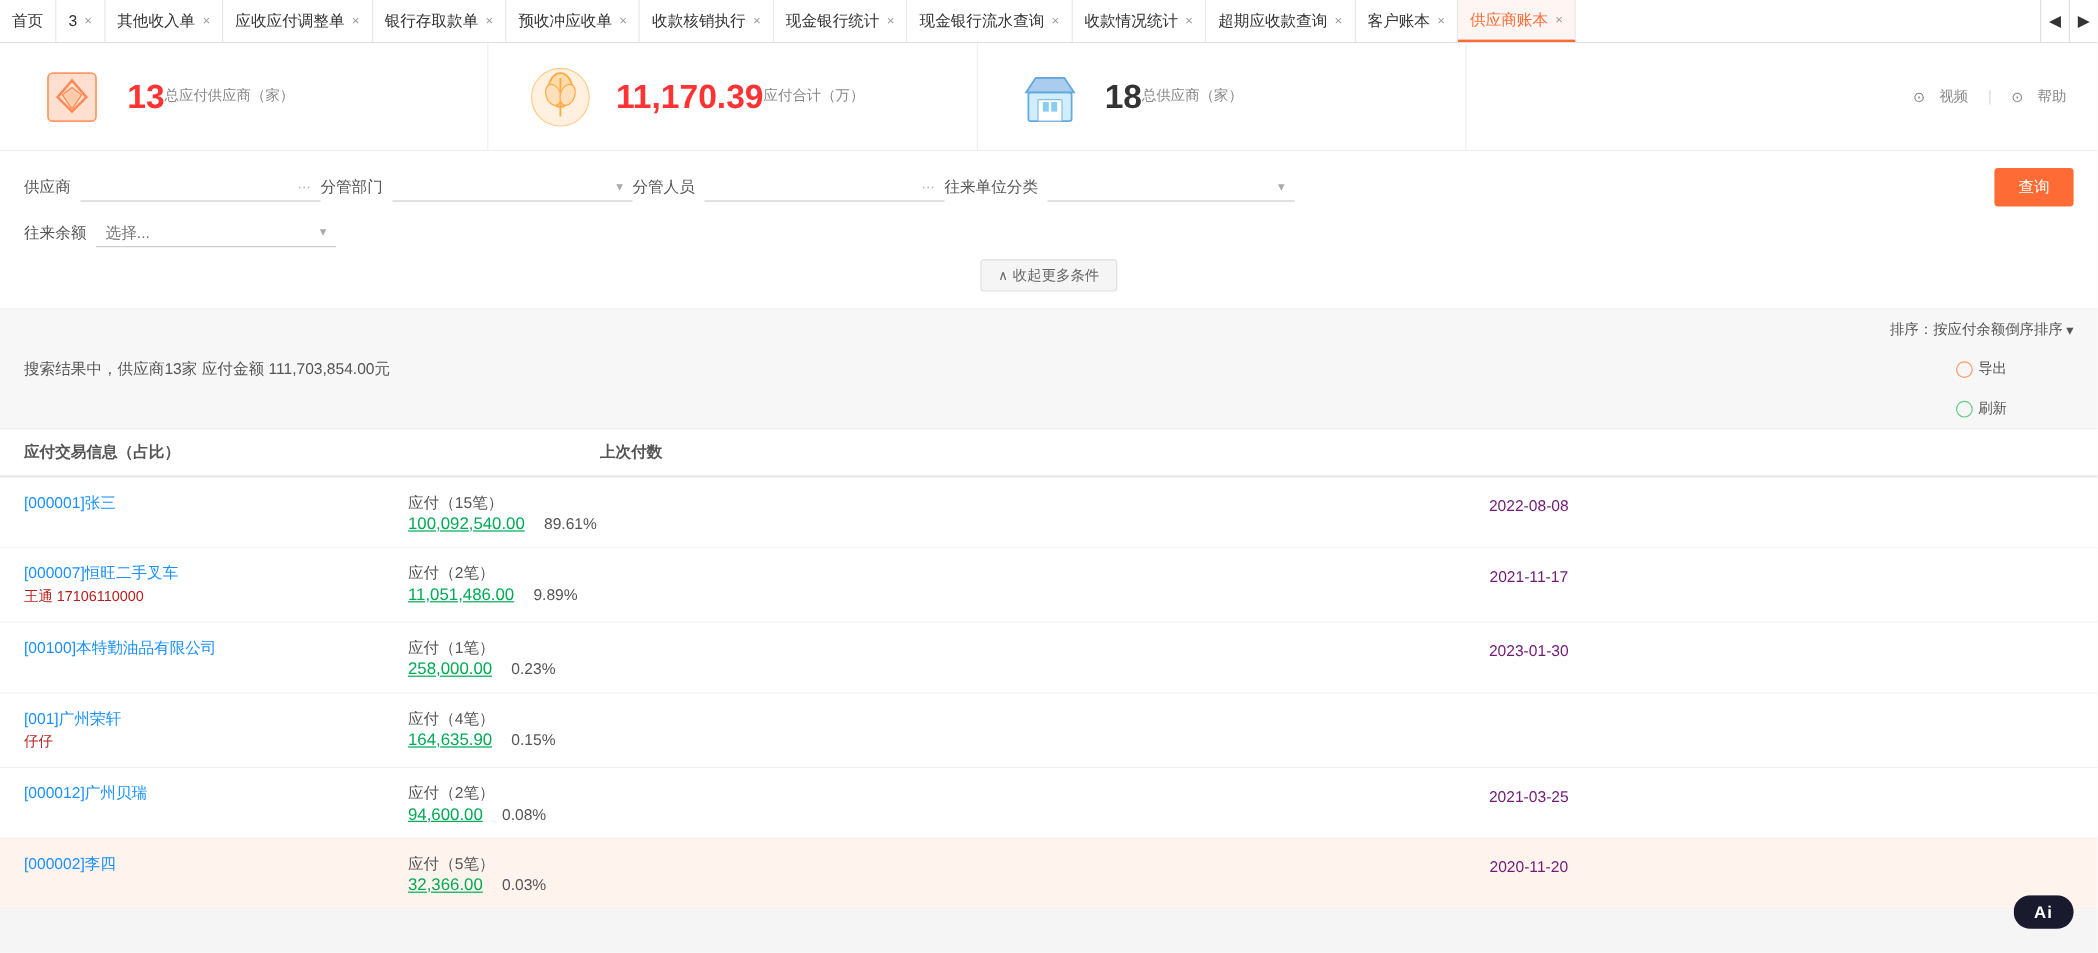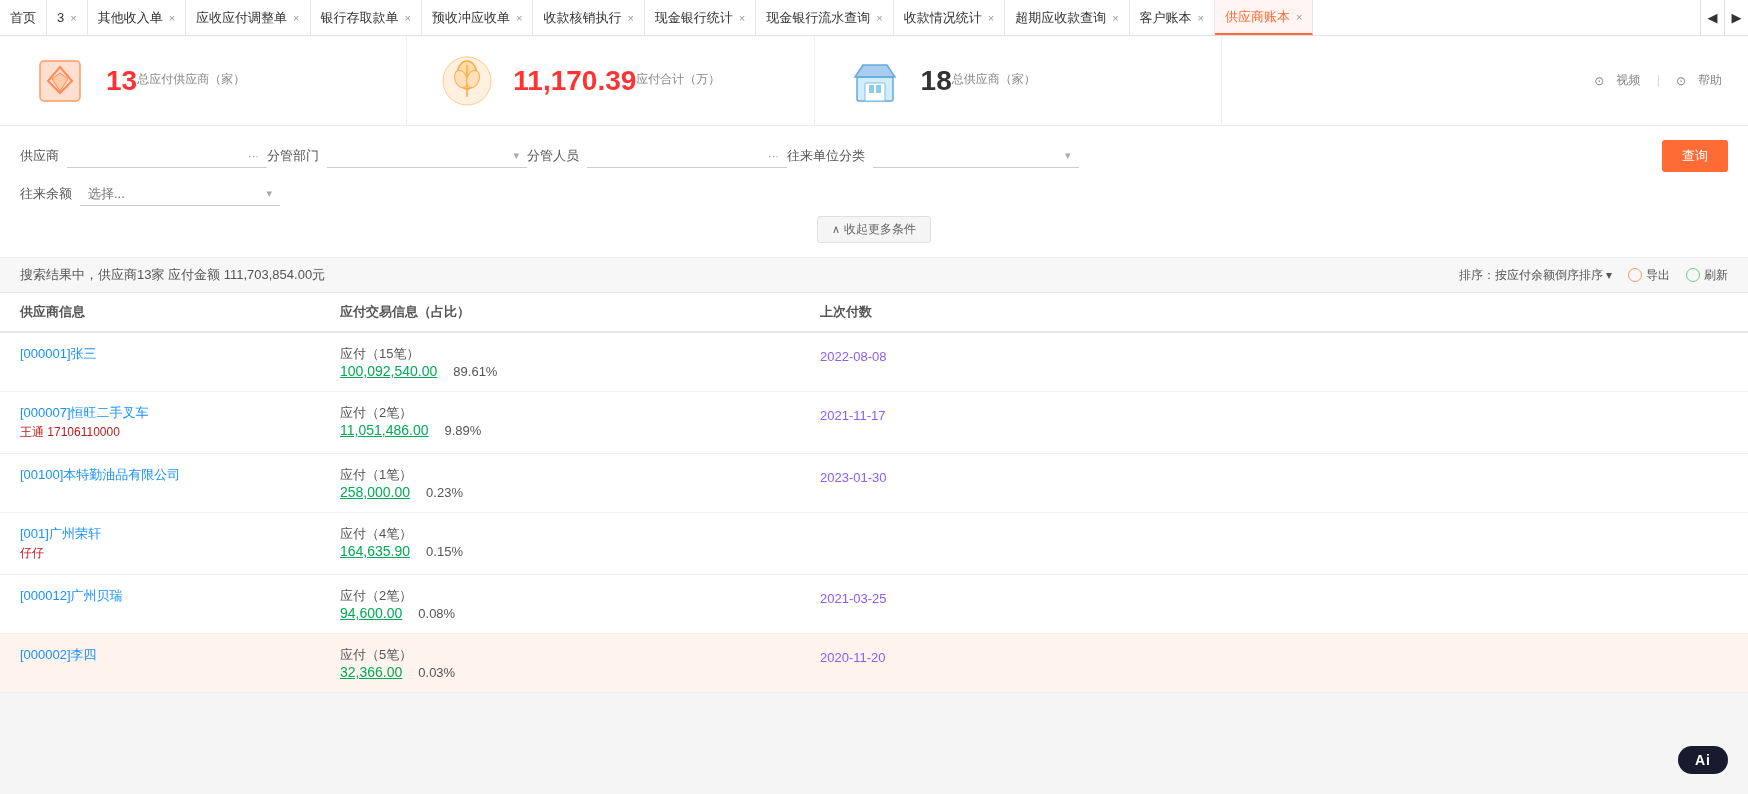--- a/index.html
+++ b/index.html
@@ -70,21 +70,21 @@
       background: #f5f5f5; border: 1px solid #e0e0e0; padding: 4px 14px;
       border-radius: 3px; cursor: pointer; font-size: 12px; color: #666; margin: 0 auto;
     }
 
     
     .results-bar {
       display: flex; align-items: center; background: #f7f7f7; padding: 8px 20px;
       border-bottom: 1px solid #e8e8e8; font-size: 13px; color: #555;
     }
     .results-bar .right-actions {
-      margin-left: auto; display: flex; align-items: center; gap: 16px; font-size: 12px; color: #555;
+      margin-left: auto; display: flex; align-items: center; gap: 16px; font-size: 12px; color: #555; flex-direction: column;
     }
     .results-bar .sort-btn {
       display: flex; align-items: center; gap: 3px; color: #555; cursor: pointer;
     }
     .results-bar .action-btn {
       display: flex; align-items: center; gap: 4px; cursor: pointer; color: #555;
     }
     .results-bar .action-btn .circle { width: 14px; height: 14px; border-radius: 50%; border: 1px solid #ff8c4a; display: inline-block; }
 
     
@@ -99,21 +99,21 @@
 
     .table-body { overflow-y: auto; }
     .table-row {
       display: flex; align-items: flex-start; padding: 12px 20px;
       border-bottom: 1px solid #f0f0f0; background: #fff;
       transition: background 0.1s;
     }
     .table-row.highlighted { background: #fff3ee; }
     .table-row .col-supplier { flex: 0 0 320px; display: flex; flex-direction: column; justify-content: center; }
     .table-row .col-transaction { flex: 0 0 480px; display: flex; flex-direction: column; }
-    .table-row .col-lastpay { flex: 1; display: flex; align-items: center; padding-top: 4px; color: #8b5cf6; }
+    .table-row .col-lastpay { flex: 1; display: flex; align-items: center; padding-top: 4px; color: #701a75; justify-content: center; }
     .supplier-link { color: #1890ff; text-decoration: none; font-size: 13px; }
     .supplier-sub { font-size: 12px; color: #b91c1c; margin-top: 2px; }
     .tx-label { font-size: 13px; color: #555; }
     .tx-amount { color: #00aa55; font-size: 14px; font-weight: 500; text-decoration: underline; cursor: pointer; }
     .tx-pct { font-size: 13px; color: #555; margin-left: 16px; }
     .tx-row { display: flex; align-items: center; gap: 0; }
   </style>
 </head>
 <body>
 
@@ -306,23 +306,20 @@
     <div class="action-btn">
       <span class="circle" style="border-color:#66cc88;"></span>
       <span>刷新</span>
     </div>
   </div>
 </div>
 
 <div class="table-wrap">
 
   <div class="table-header">
-    <div class="col-supplier">
-      <span>供应商信息</span>
-    </div>
     <div class="col-transaction">
       <span>应付交易信息（占比）</span>
     </div>
     <div class="col-lastpay">
       <span>上次付数</span>
     </div>
   </div>
 
   <div class="table-body" id="table-body">
       <div class="table-row">

